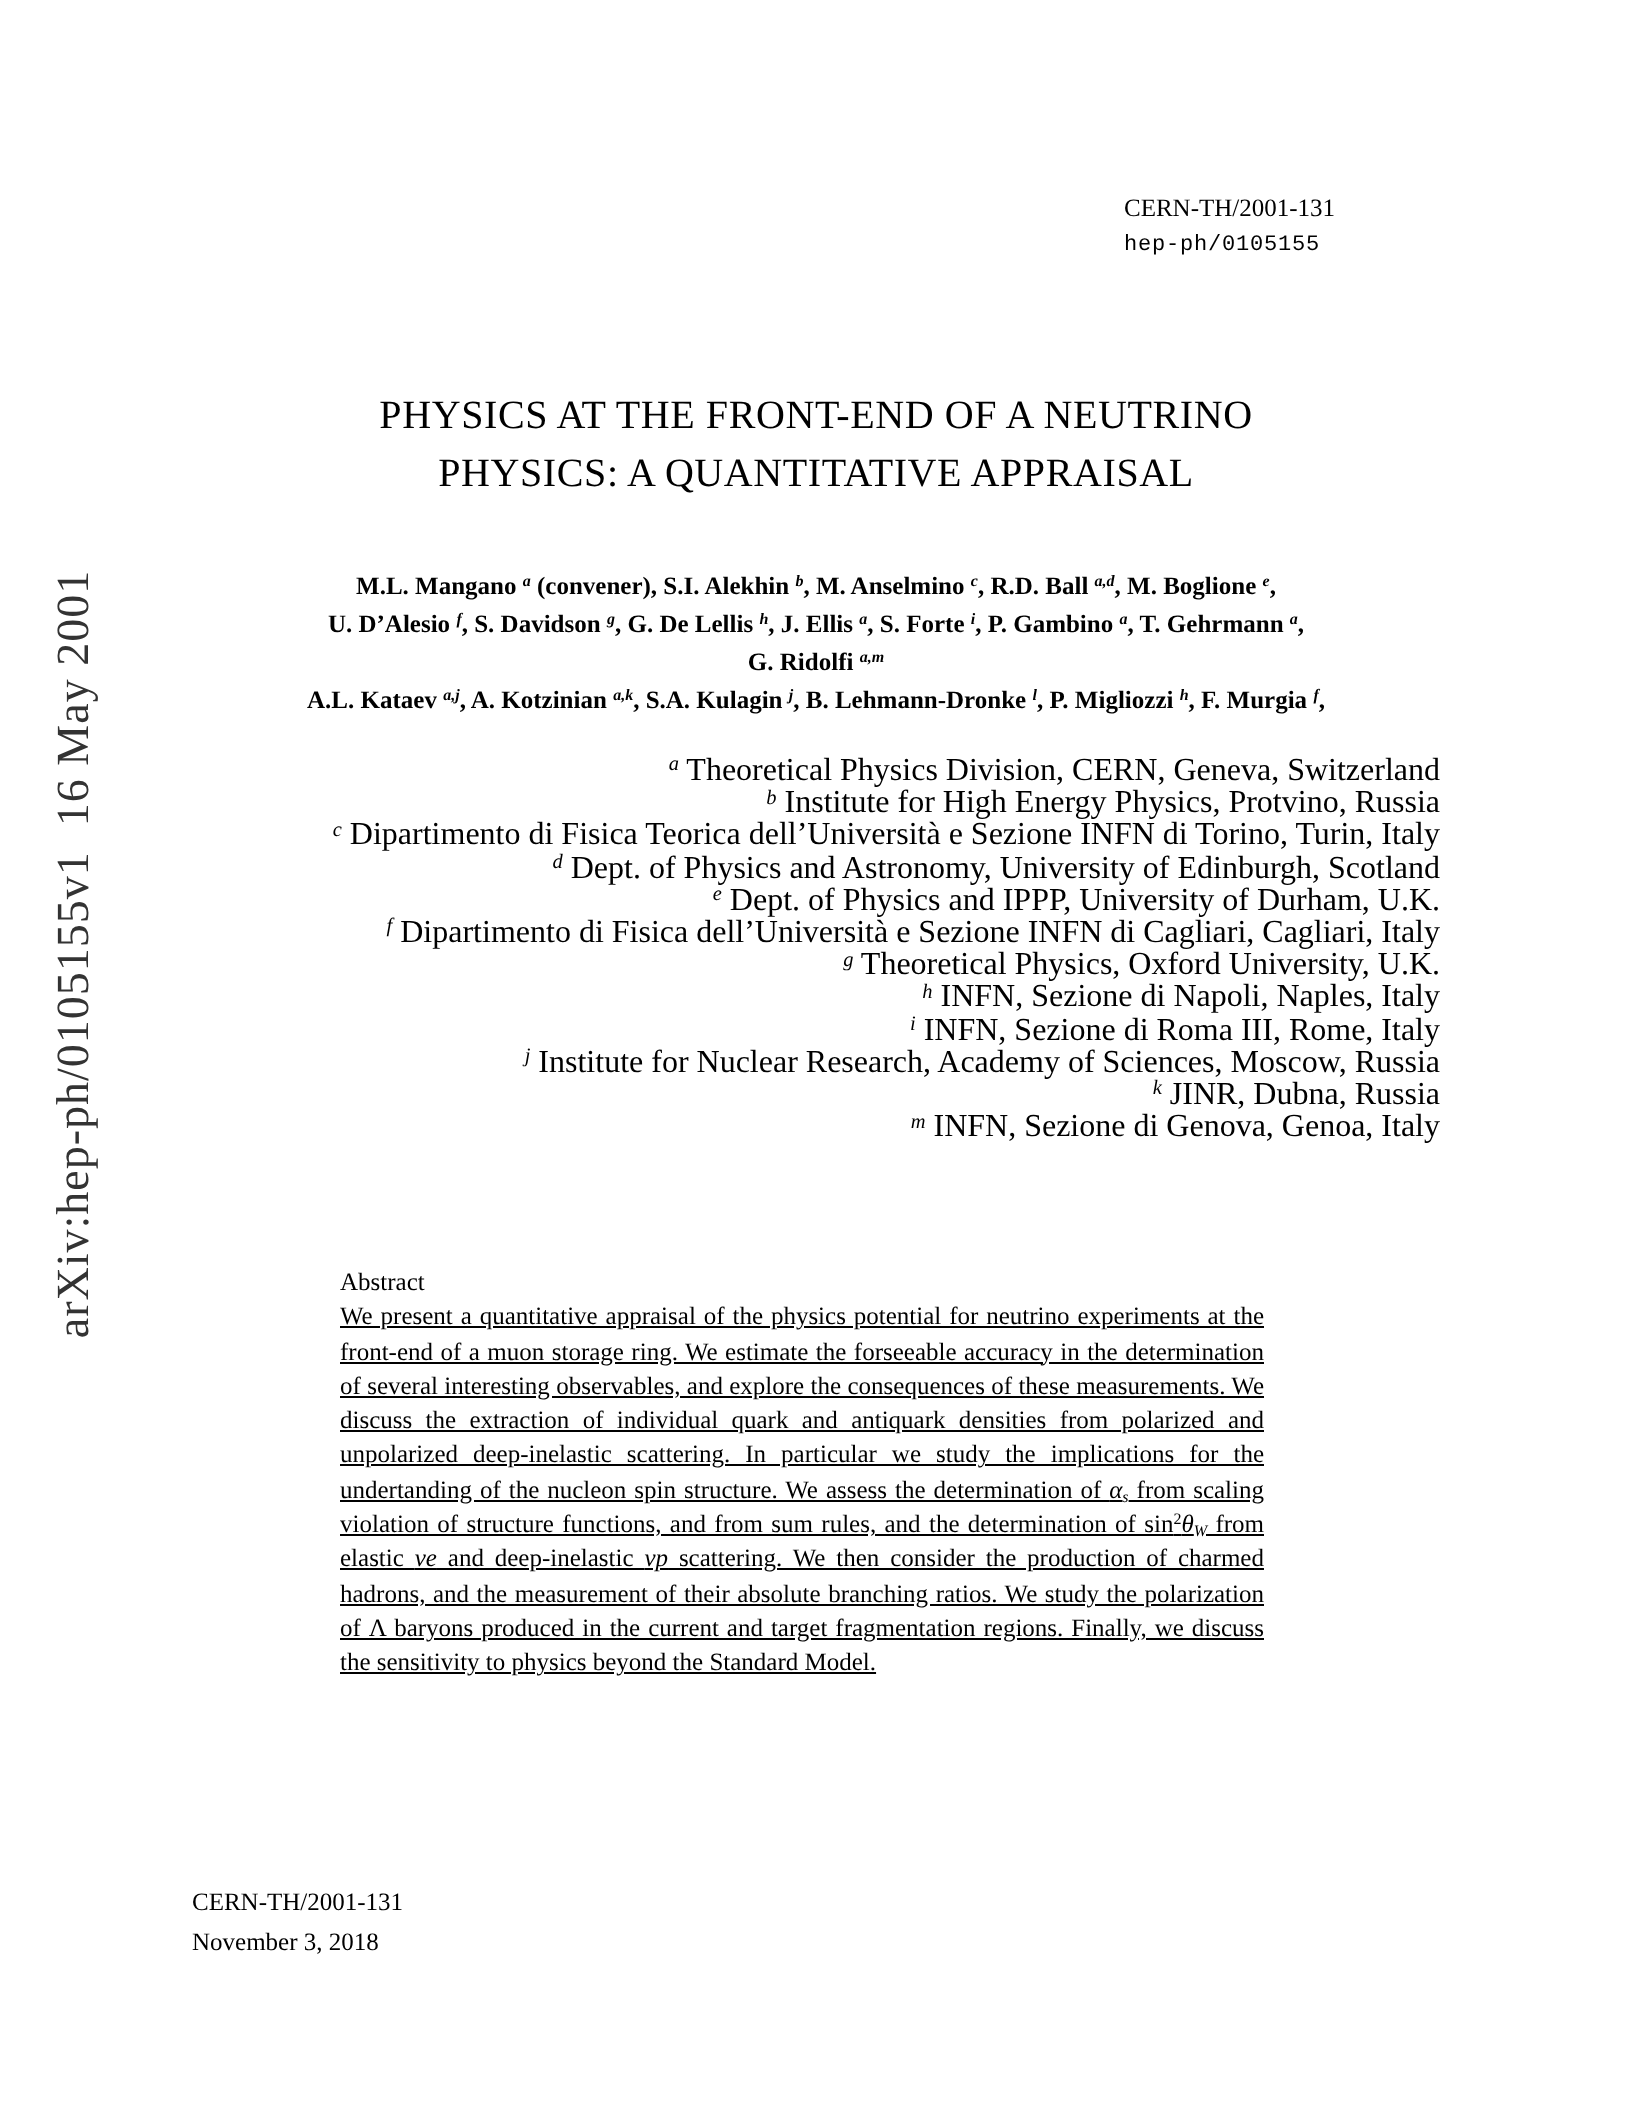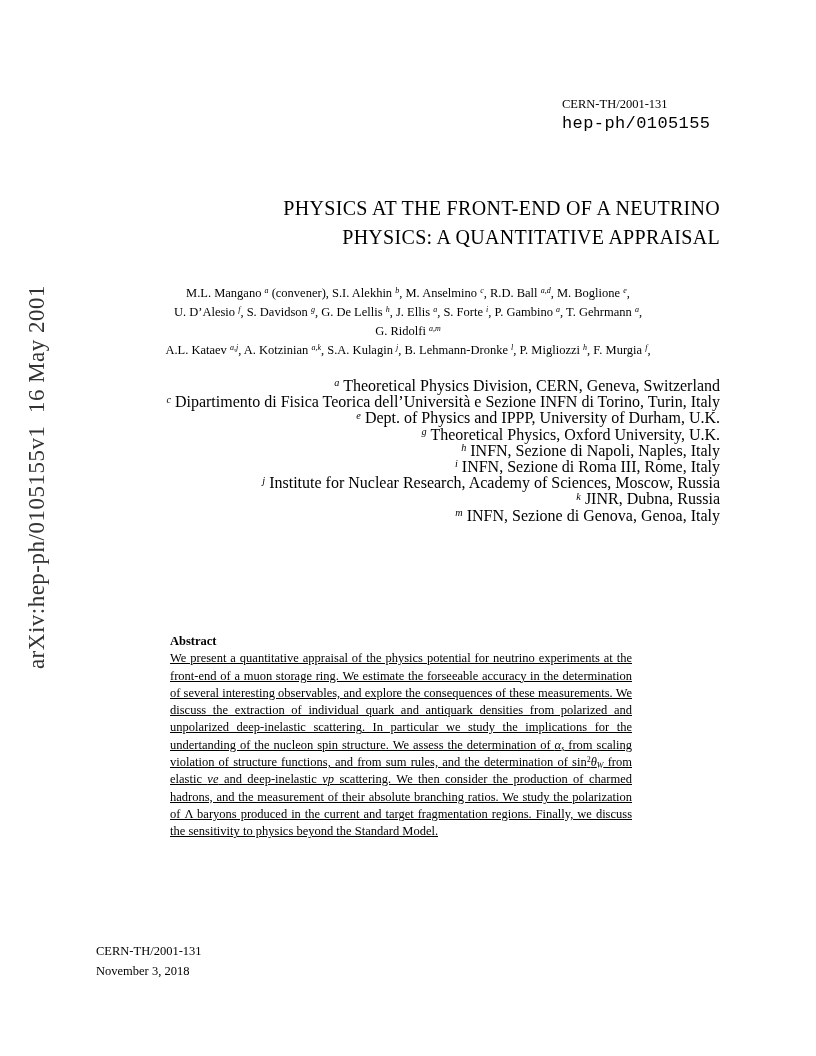--- a/index.html
+++ b/index.html
@@ -31,43 +31,44 @@
 
   .header-block {
     position: absolute;
     left: 562px;
     top: 95px;
     font-size: 12.5px;
     line-height: 19px;
   }
   .header-eprint {
     font-family: "Liberation Mono", "DejaVu Sans Mono", monospace;
-    font-size: 17px;
+    font-size: 11px;
     letter-spacing: 0.4px;
   }
 
   .title {
     position: absolute;
     left: 96px;
     width: 624px;
     top: 194px;
-    text-align: right;
+    text-align: center;
     font-size: 20px;
     line-height: 28.5px;
     letter-spacing: 0.3px;
   }
 
   .authors {
     position: absolute;
     left: 86px;
     width: 644px;
     top: 284px;
     text-align: center;
     font-size: 12.5px;
     line-height: 19px;
+    font-weight: bold;
   }
   .authors sup { font-style: italic; }
 
   .affils {
     position: absolute;
     left: 96px;
     width: 624px;
     top: 378px;
     text-align: right;
     font-size: 16px;
@@ -76,21 +77,21 @@
   .affils sup { font-style: italic; }
 
   .abstract {
     position: absolute;
     left: 170px;
     top: 633px;
     width: 462px;
     font-size: 12.5px;
     line-height: 17.3px;
   }
-  .abstract-heading { font-weight: bold; }
+  .abstract-heading { font-weight: normal; }
   .abstract-text { text-align: justify; text-decoration: underline; }
   .abstract-text sub { font-style: italic; }
 
   .footer {
     position: absolute;
     left: 96px;
     top: 942px;
     font-size: 12.5px;
     line-height: 19.5px;
   }
@@ -112,22 +113,25 @@
 
 <div class="authors">
     <div class="author-line">M.L. Mangano <sup>a</sup> (convener), S.I. Alekhin <sup>b</sup>, M. Anselmino <sup>c</sup>, R.D. Ball <sup>a,d</sup>, M. Boglione <sup>e</sup>,</div>
     <div class="author-line">U. D’Alesio <sup>f</sup>, S. Davidson <sup>g</sup>, G. De Lellis <sup>h</sup>, J. Ellis <sup>a</sup>, S. Forte <sup>i</sup>, P. Gambino <sup>a</sup>, T. Gehrmann <sup>a</sup>,</div>
     <div class="author-line">G. Ridolfi <sup>a,m</sup></div>
     <div class="author-line">A.L. Kataev <sup>a,j</sup>, A. Kotzinian <sup>a,k</sup>, S.A. Kulagin <sup>j</sup>, B. Lehmann-Dronke <sup>l</sup>, P. Migliozzi <sup>h</sup>, F. Murgia <sup>f</sup>,</div>
   </div>
 
 <div class="affils">
     <div class="affil-line"><sup>a</sup> Theoretical Physics Division, CERN, Geneva, Switzerland</div>
+    <div class="affil-line"><sup>b</sup> Institute for High Energy Physics, Protvino, Russia</div>
     <div class="affil-line"><sup>c</sup> Dipartimento di Fisica Teorica dell’Università e Sezione INFN di Torino, Turin, Italy</div>
+    <div class="affil-line"><sup>d</sup> Dept. of Physics and Astronomy, University of Edinburgh, Scotland</div>
     <div class="affil-line"><sup>e</sup> Dept. of Physics and IPPP, University of Durham, U.K.</div>
+    <div class="affil-line"><sup>f</sup> Dipartimento di Fisica dell’Università e Sezione INFN di Cagliari, Cagliari, Italy</div>
     <div class="affil-line"><sup>g</sup> Theoretical Physics, Oxford University, U.K.</div>
     <div class="affil-line"><sup>h</sup> INFN, Sezione di Napoli, Naples, Italy</div>
     <div class="affil-line"><sup>i</sup> INFN, Sezione di Roma III, Rome, Italy</div>
     <div class="affil-line"><sup>j</sup> Institute for Nuclear Research, Academy of Sciences, Moscow, Russia</div>
     <div class="affil-line"><sup>k</sup> JINR, Dubna, Russia</div>
     <div class="affil-line"><sup>m</sup> INFN, Sezione di Genova, Genoa, Italy</div>
   </div>
 
 <div class="abstract">
   <div class="abstract-heading">Abstract</div>

